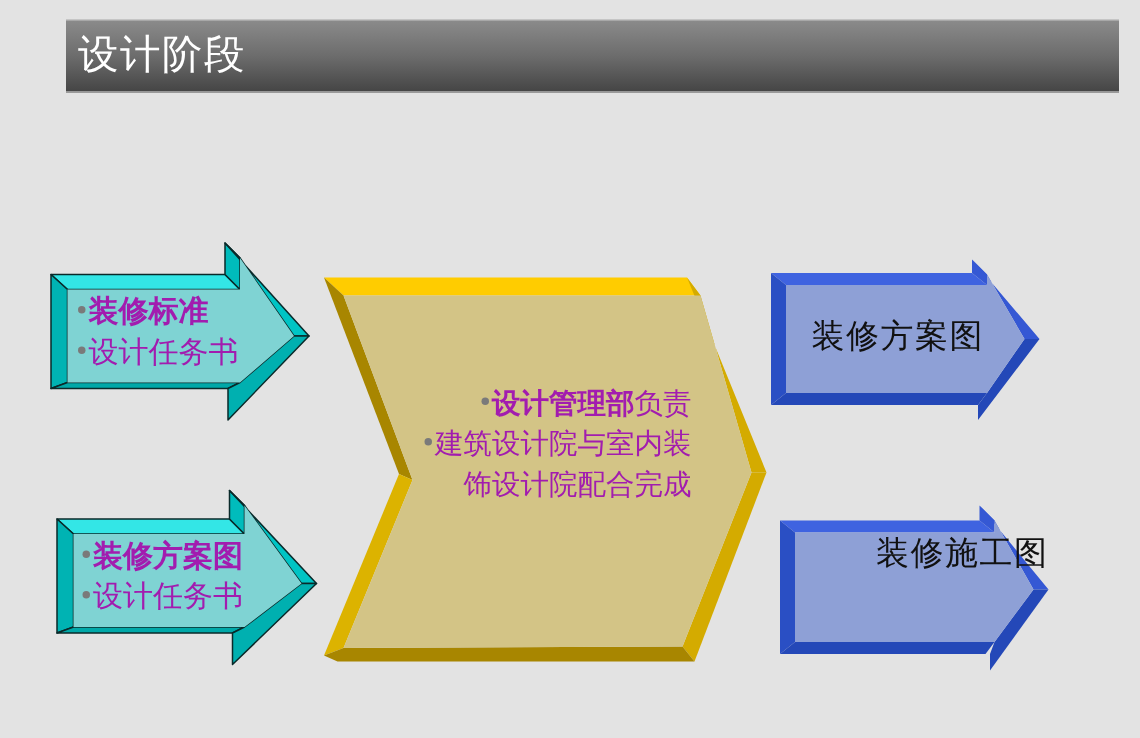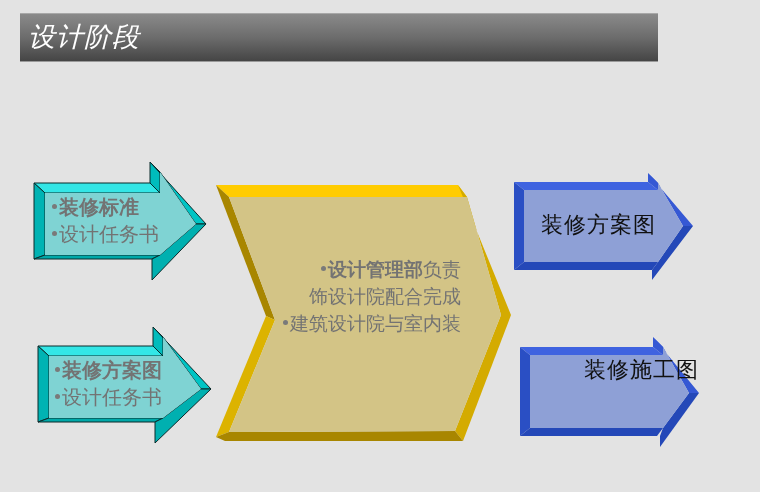--- a/index.html
+++ b/index.html
@@ -2,33 +2,32 @@
 <html><head>
   <meta charset="utf-8">
   <style>
     html, body { margin: 0; padding: 0; }
     body {
       width: 760px; height: 492px; position: relative; overflow: hidden;
       background: #e3e3e3;
       font-family: "DejaVu Sans", "Liberation Sans", sans-serif;
     }
     .title-bar {
-      position: absolute; left: 20px; top: 13px; width: 638px; height: 49px;
+      position: absolute; left: 44px; top: 13px; width: 702px; height: 49px;
       background: linear-gradient(to bottom, #8a8a8a 0%, #6c6c6c 50%, #454545 100%);
       border-top: 1px solid #a8a8a8;
       border-bottom: 1px solid #9a9a9a;
       box-sizing: border-box;
-      font-style: italic;
     }
     .title-text {
       position: absolute; left: 8px; top: 7px;
       color: #ffffff; font-size: 27px; line-height: 32px; letter-spacing: 1px;
     }
     svg.shapes { position: absolute; left: 0; top: 0; }
-    .txt { position: absolute; color: #737373; white-space: nowrap; }
+    .txt { position: absolute; color: #a21caf; white-space: nowrap; }
     .bullet-line { display: block; font-size: 20px; line-height: 27px; }
     .bullet {
       display: inline-block; width: 5px; height: 5px; border-radius: 50%;
       background: #7a7a7a; vertical-align: middle; margin-right: 2px; margin-top: -4px;
     }
     .bold { font-weight: bold; }
     .center-text { font-size: 19px; line-height: 27px; text-align: right; }
     .center-text .bullet-line { font-size: 19px; line-height: 27px; }
     .cont { padding-left: 0; }
     .blue-label { font-size: 22px; line-height: 28px; letter-spacing: 1px; color: #111; }
@@ -111,18 +110,18 @@
   <span class="bullet-line"><span class="bullet"></span><span>设计任务书</span></span>
 </div>
 
 <div class="txt" style="left:55px; top:357px;">
   <span class="bullet-line"><span class="bullet"></span><span class="bold">装修方案图</span></span>
   <span class="bullet-line"><span class="bullet"></span><span>设计任务书</span></span>
 </div>
 
 <div class="txt center-text" style="left:283px; top:256px;">
   <span class="bullet-line"><span class="bullet"></span><span class="bold">设计管理部</span><span>负责</span></span>
+  <span class="bullet-line"><span class="bullet"></span><span>建筑设计院与室内装</span></span>
   <span class="bullet-line cont" style="margin-left:-5px;"><span>饰设计院配合完成</span></span>
-  <span class="bullet-line"><span class="bullet"></span><span>建筑设计院与室内装</span></span>
 </div>
 
 <div class="txt blue-label" style="left:541px; top:211px;">装修方案图</div>
 <div class="txt blue-label" style="left:546px; top:356px;margin-left:38px;">装修施工图</div>
 
 </body></html>

